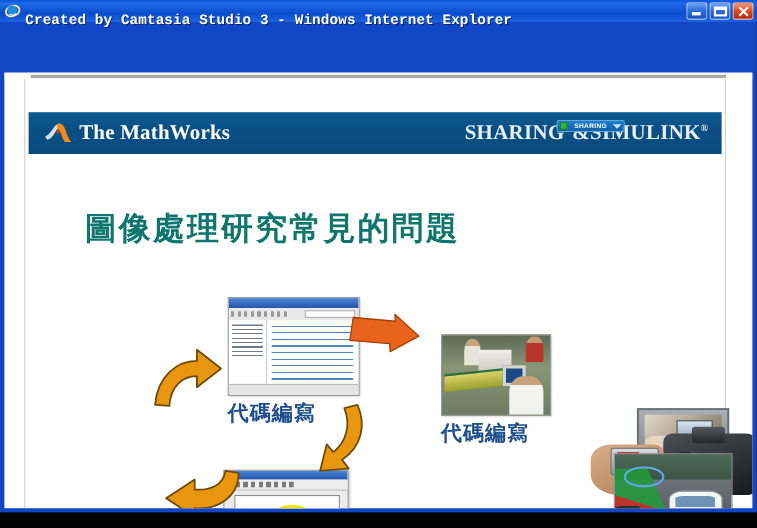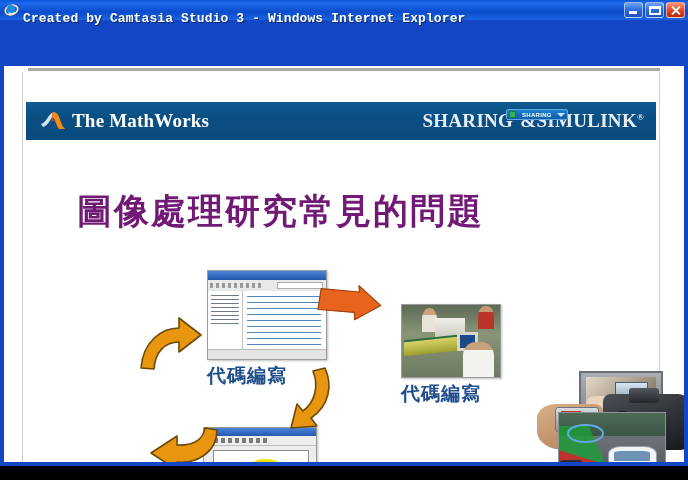--- a/index.html
+++ b/index.html
@@ -54,22 +54,22 @@
            border:1px solid #5fa8dd;border-radius:2px;display:flex;align-items:center;
            box-sizing:border-box;padding:0 2px;}
   #sharing .sq{width:7px;height:7px;background:#34b04a;flex:0 0 auto;
                border:1px solid #1d7a2d;box-sizing:border-box;}
   #sharing .lbl{color:#ffffff;font-size:6px;font-weight:bold;margin:0 auto;
                 letter-spacing:.3px;}
   #sharing .car{width:0;height:0;border-left:4px solid transparent;
                 border-right:4px solid transparent;border-top:4px solid #cfe6f8;flex:0 0 auto;}
 
   
-  #slide-title{position:absolute;left:54px;top:116px;color:#701a75;font-weight:bold;
-               font-size:35px;letter-spacing:2px;white-space:nowrap;
+  #slide-title{position:absolute;left:54px;top:116px;color:#0f766e;font-weight:bold;
+               font-size:29px;letter-spacing:2px;white-space:nowrap;
                font-family:"DejaVu Sans","Liberation Sans",sans-serif;}
 
   
   .node{position:absolute;}
   .thumb{border:1px solid #9b9b9b;background:#fff;position:relative;overflow:hidden;
          box-shadow:1px 1px 2px rgba(0,0,0,.25);}
   .caption{text-align:left;color:#1f4e8c;font-weight:bold;font-size:19px;margin-top:3px;
            letter-spacing:1px;white-space:nowrap;
            font-family:"DejaVu Sans","Liberation Sans",sans-serif;}
 

